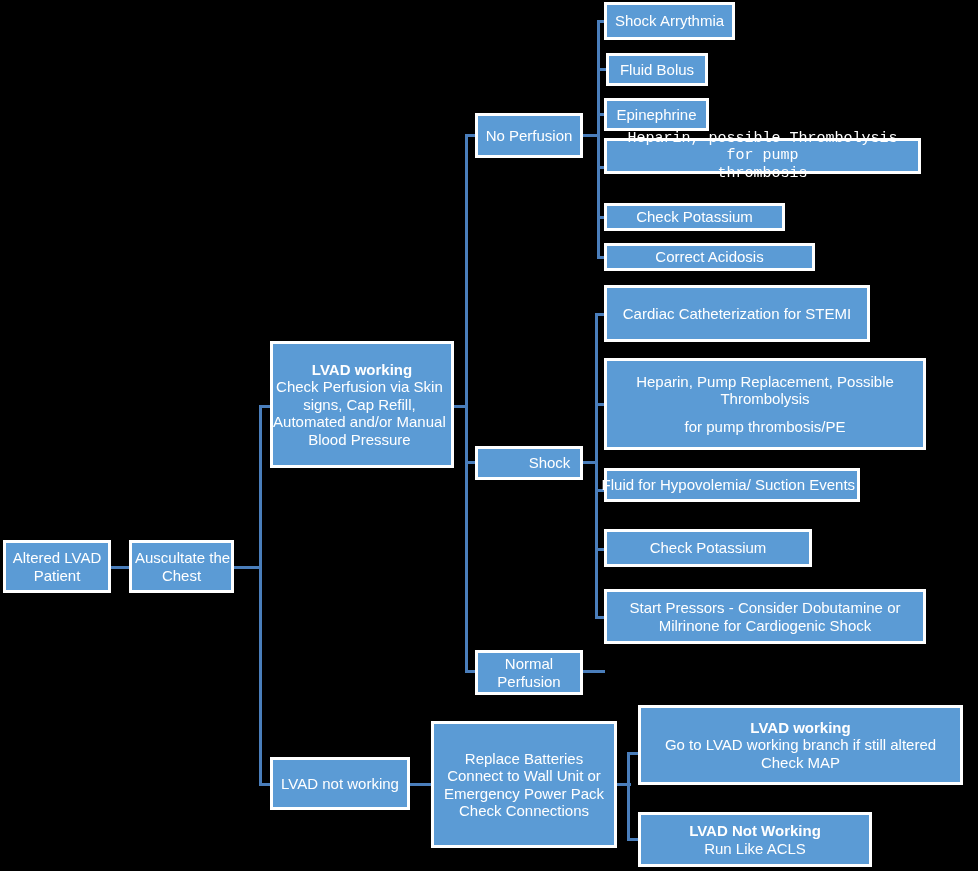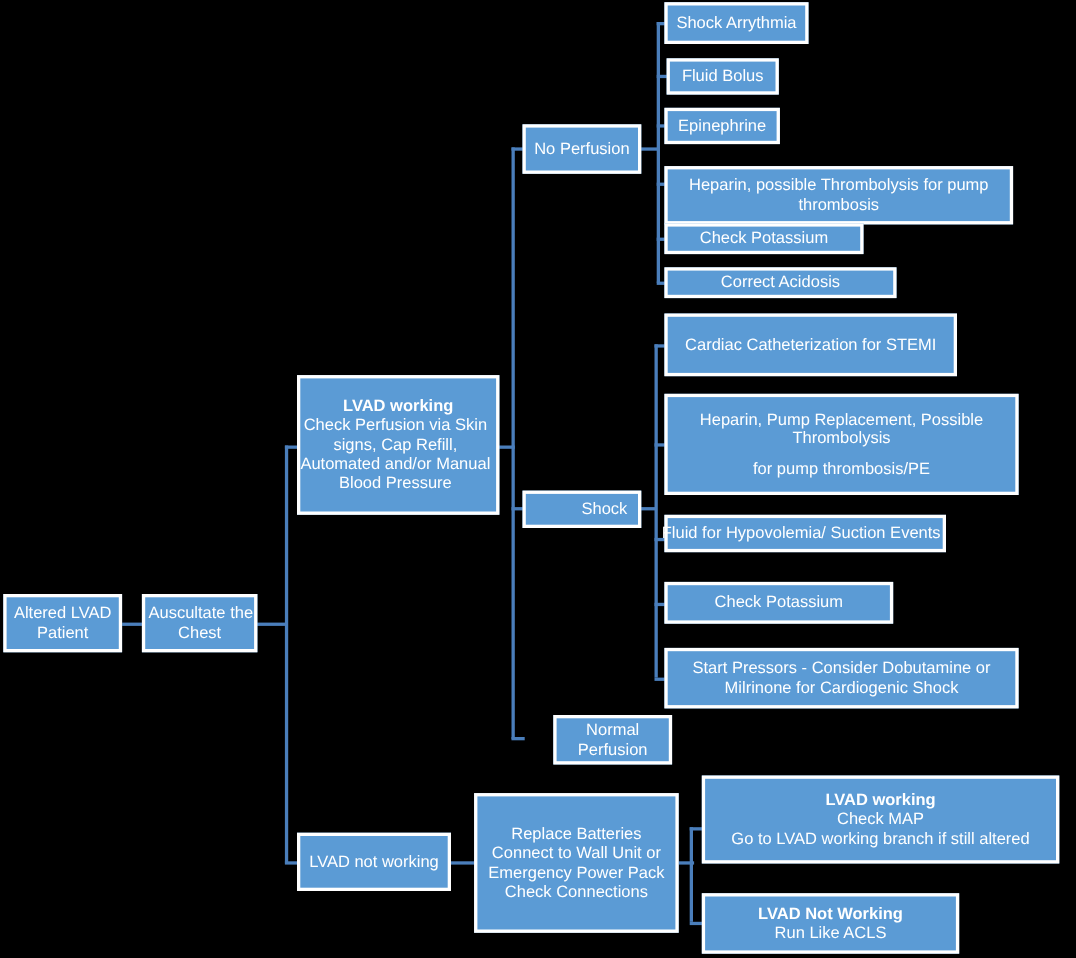--- a/index.html
+++ b/index.html
@@ -114,35 +114,35 @@
   </div>
 
   <div class="node" style="left:475px; top:113px; width:108px; height:45px;">
     <span class="ln">No Perfusion</span>
   </div>
 
   <div class="node" style="left:475px; top:446px; width:108px; height:34px;padding-left:44px;">
     <span class="ln">Shock</span>
   </div>
 
-  <div class="node" style="left:475px; top:650px; width:108px; height:45px;margin-left:28px;">
+  <div class="node" style="left:475px; top:650px; width:108px; height:45px;">
     <span class="ln">Normal</span>
     <span class="ln">Perfusion</span>
   </div>
 
   <div class="node" style="left:604px; top:2px; width:131px; height:38px;">
     <span class="ln">Shock Arrythmia</span>
   </div>
   <div class="node" style="left:606px; top:53px; width:102px; height:33px;">
     <span class="ln">Fluid Bolus</span>
   </div>
   <div class="node" style="left:604px; top:98px; width:105px; height:33px;">
     <span class="ln">Epinephrine</span>
   </div>
-  <div class="node" style="left:604px; top:151px; width:317px; height:53px;">
+  <div class="node" style="left:604px; top:138px; width:317px; height:36px;font-family:Liberation Mono, monospace;">
     <span class="wrapln">Heparin, possible Thrombolysis for pump</span>
     <span class="wrapln">thrombosis</span>
   </div>
   <div class="node" style="left:604px; top:203px; width:181px; height:28px;">
     <span class="ln">Check Potassium</span>
   </div>
   <div class="node" style="left:604px; top:243px; width:211px; height:28px;">
     <span class="ln">Correct Acidosis</span>
   </div>
 
@@ -169,21 +169,21 @@
 
   <div class="node" style="left:431px; top:721px; width:186px; height:127px;">
     <span class="wrapln">Replace Batteries</span>
     <span class="wrapln">Connect to Wall Unit or</span>
     <span class="wrapln">Emergency Power Pack</span>
     <span class="wrapln">Check Connections</span>
   </div>
 
   <div class="node" style="left:638px; top:705px; width:325px; height:80px;">
     <span class="ln bold">LVAD working</span>
+    <span class="wrapln">Go to LVAD working branch if still altered</span>
     <span class="wrapln">Check MAP</span>
-    <span class="wrapln">Go to LVAD working branch if still altered</span>
   </div>
   <div class="node" style="left:638px; top:812px; width:234px; height:55px;">
     <span class="ln bold">LVAD Not Working</span>
     <span class="wrapln">Run Like ACLS</span>
   </div>
 
 </div>
 
 </body></html>

